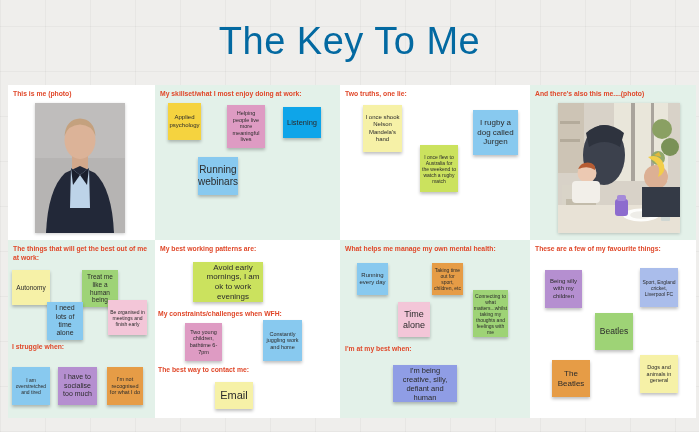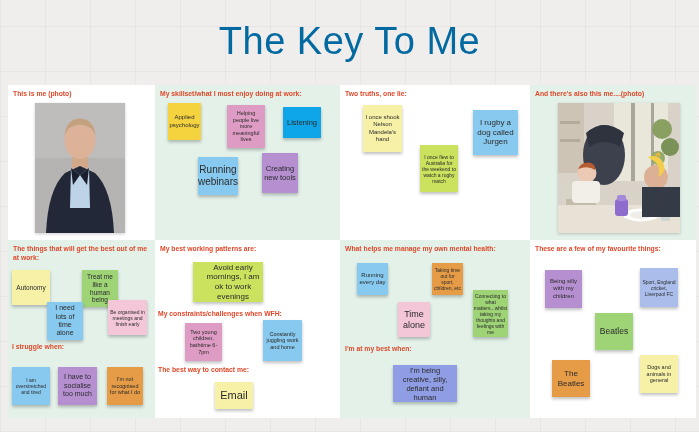--- a/index.html
+++ b/index.html
@@ -109,21 +109,20 @@
   </div>
 
 <div class="sub-label" style="color: rgb(224, 72, 42); left: 4px; top: 258px; width: 120px;">I struggle when:</div>
     <div class="sub-label" style="color: rgb(224, 72, 42); left: 150px; top: 225px; width: 180px;">My constraints/challenges when WFH:</div>
     <div class="sub-label" style="color: rgb(224, 72, 42); left: 150px; top: 281px; width: 160px;">The best way to contact me:</div>
     <div class="sub-label" style="color: rgb(224, 72, 42); left: 337px; top: 260px; width: 140px;">I'm at my best when:</div>
     <div class="note" style="left: 160px; top: 18px; width: 33px; height: 37px; background: rgb(245, 211, 63); font-size: 6px;">Applied psychology</div>
     <div class="note" style="left: 219px; top: 20px; width: 38px; height: 43px; background: rgb(222, 155, 195); font-size: 5.5px;">Helping people live more meaningful lives</div>
     <div class="note" style="left: 275px; top: 22px; width: 38px; height: 31px; background: #0ea5e9; font-size: 7.5px;">Listening</div>
     <div class="note" style="left: 190px; top: 72px; width: 40px; height: 38px; background: rgb(136, 201, 239); font-size: 10px;">Running webinars</div>
-    <div class="note" style="left: 254px; top: 68px; width: 36px; height: 40px; background: rgb(181, 143, 208); font-size: 7.5px;">Creating new tools</div>
     <div class="note" style="left: 355px; top: 20px; width: 39px; height: 47px; background: rgb(246, 241, 167); font-size: 6px;">I once shook Nelson Mandela's hand</div>
     <div class="note" style="left: 465px; top: 25px; width: 45px; height: 45px; background: rgb(136, 201, 239); font-size: 8px;">I rugby a dog called Jurgen</div>
     <div class="note" style="left: 412px; top: 60px; width: 38px; height: 47px; background: rgb(203, 226, 94); font-size: 5px;">I once flew to Australia for the weekend to watch a rugby match</div>
     <div class="note" style="left: 4px; top: 185px; width: 38px; height: 35px; background: rgb(246, 241, 167); font-size: 6.5px;">Autonomy</div>
     <div class="note" style="left: 74px; top: 185px; width: 36px; height: 37px; background: rgb(158, 211, 118); font-size: 6.5px;">Treat me like a human being</div>
     <div class="note" style="left: 39px; top: 217px; width: 36px; height: 38px; background: rgb(136, 201, 239); font-size: 7px;">I need lots of time alone</div>
     <div class="note" style="left: 100px; top: 215px; width: 39px; height: 35px; background: rgb(243, 198, 216); font-size: 5px;">Be organised in meetings and finish early</div>
     <div class="note" style="left: 4px; top: 282px; width: 38px; height: 38px; background: rgb(136, 201, 239); font-size: 5px;">I am overstretched and tired</div>
     <div class="note" style="left: 50px; top: 282px; width: 39px; height: 38px; background: rgb(181, 143, 208); font-size: 7px;">I have to socialise too much</div>
     <div class="note" style="left: 99px; top: 282px; width: 36px; height: 38px; background: rgb(230, 156, 70); font-size: 5.5px;">I'm not recognised for what I do</div>

